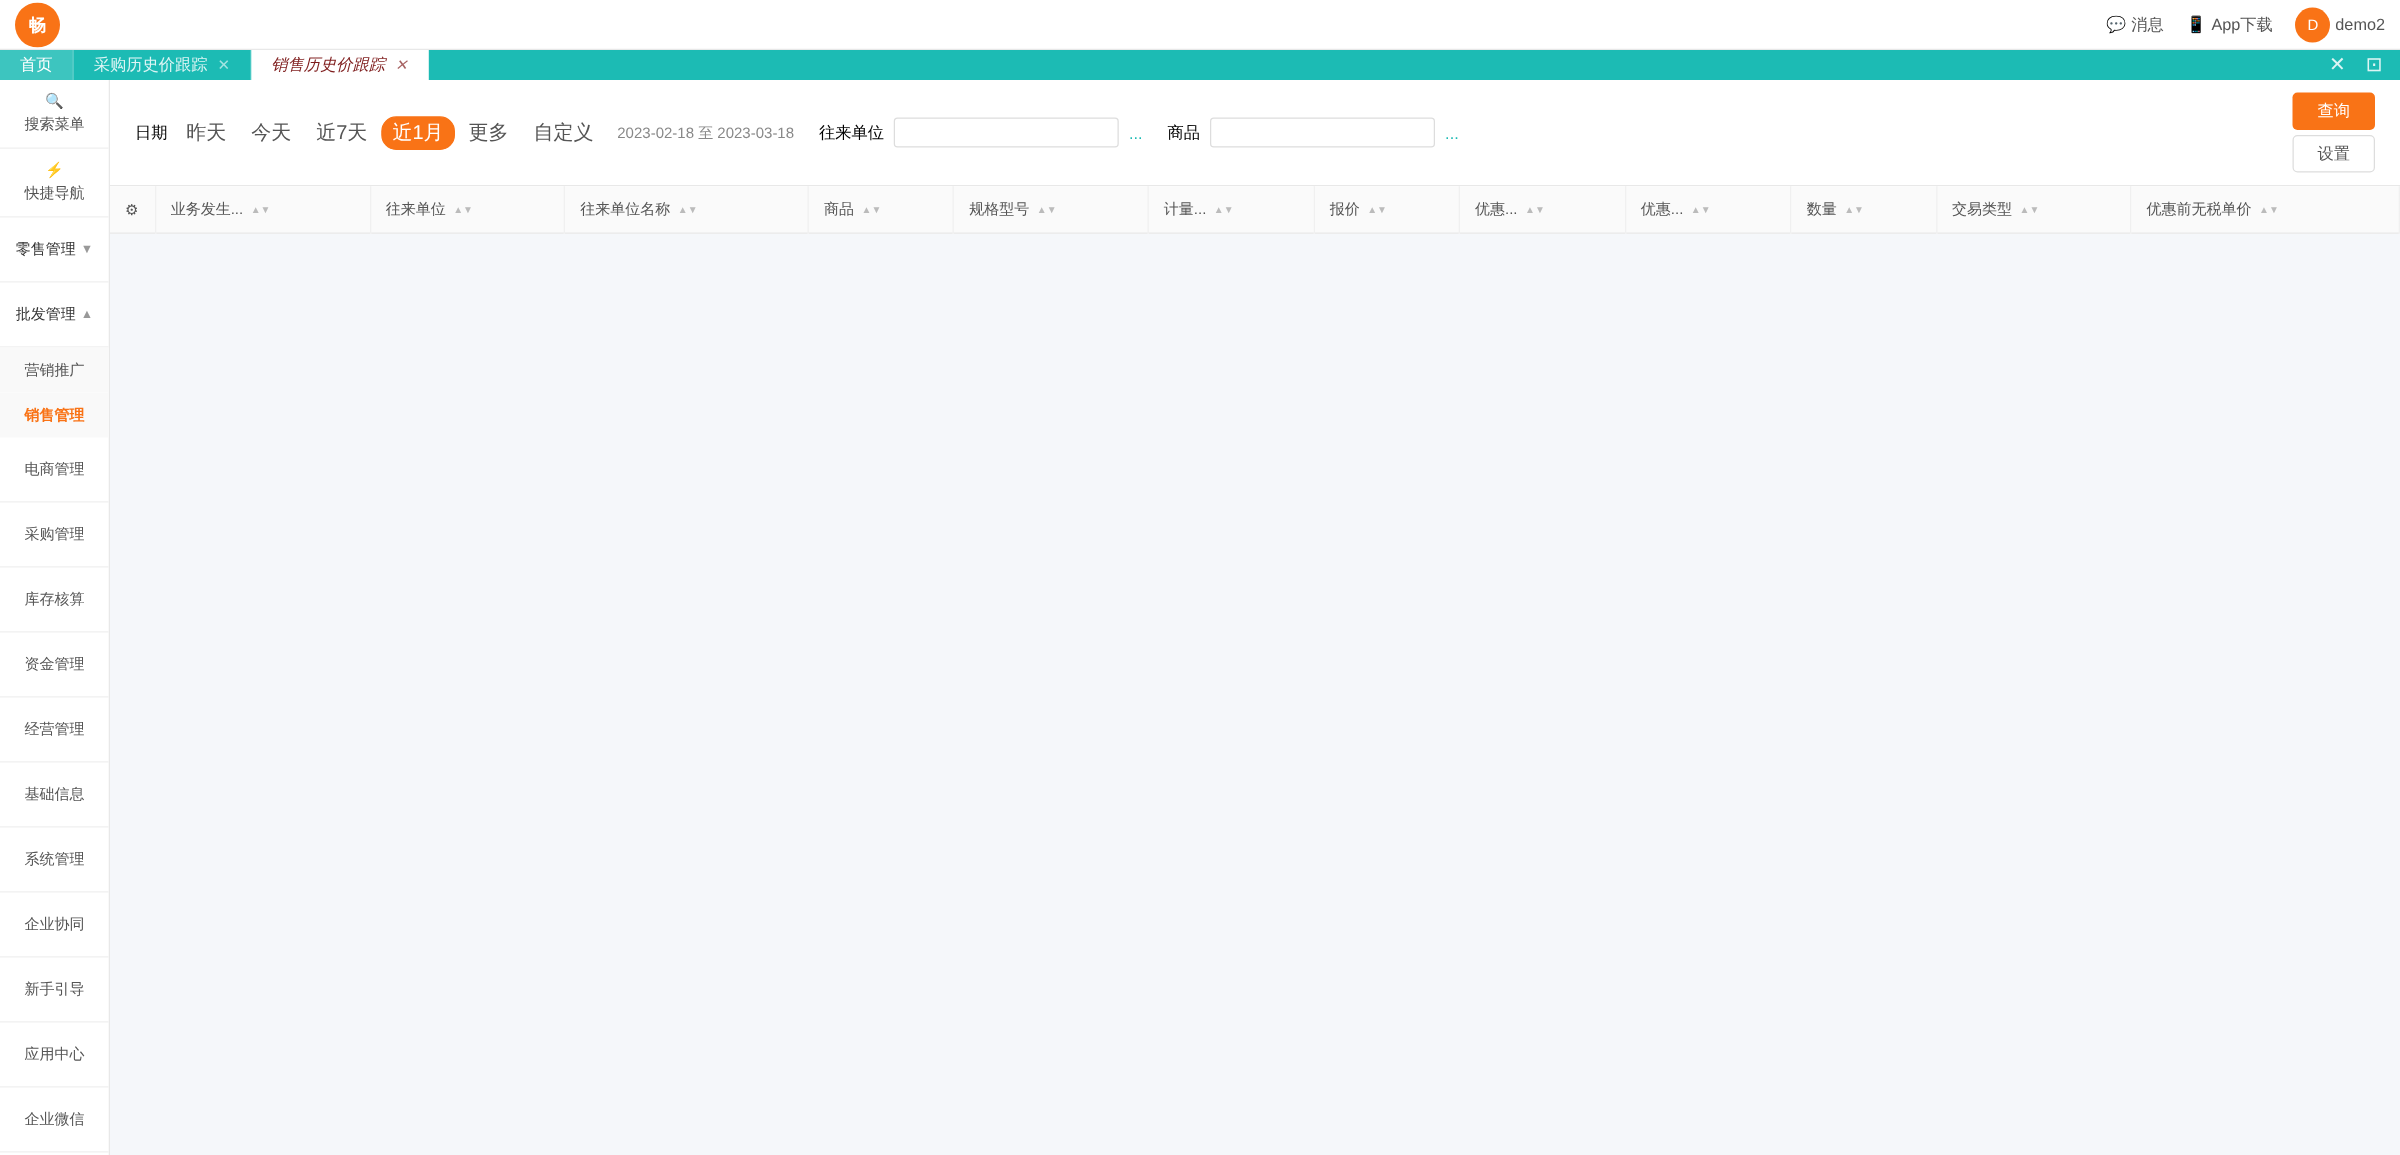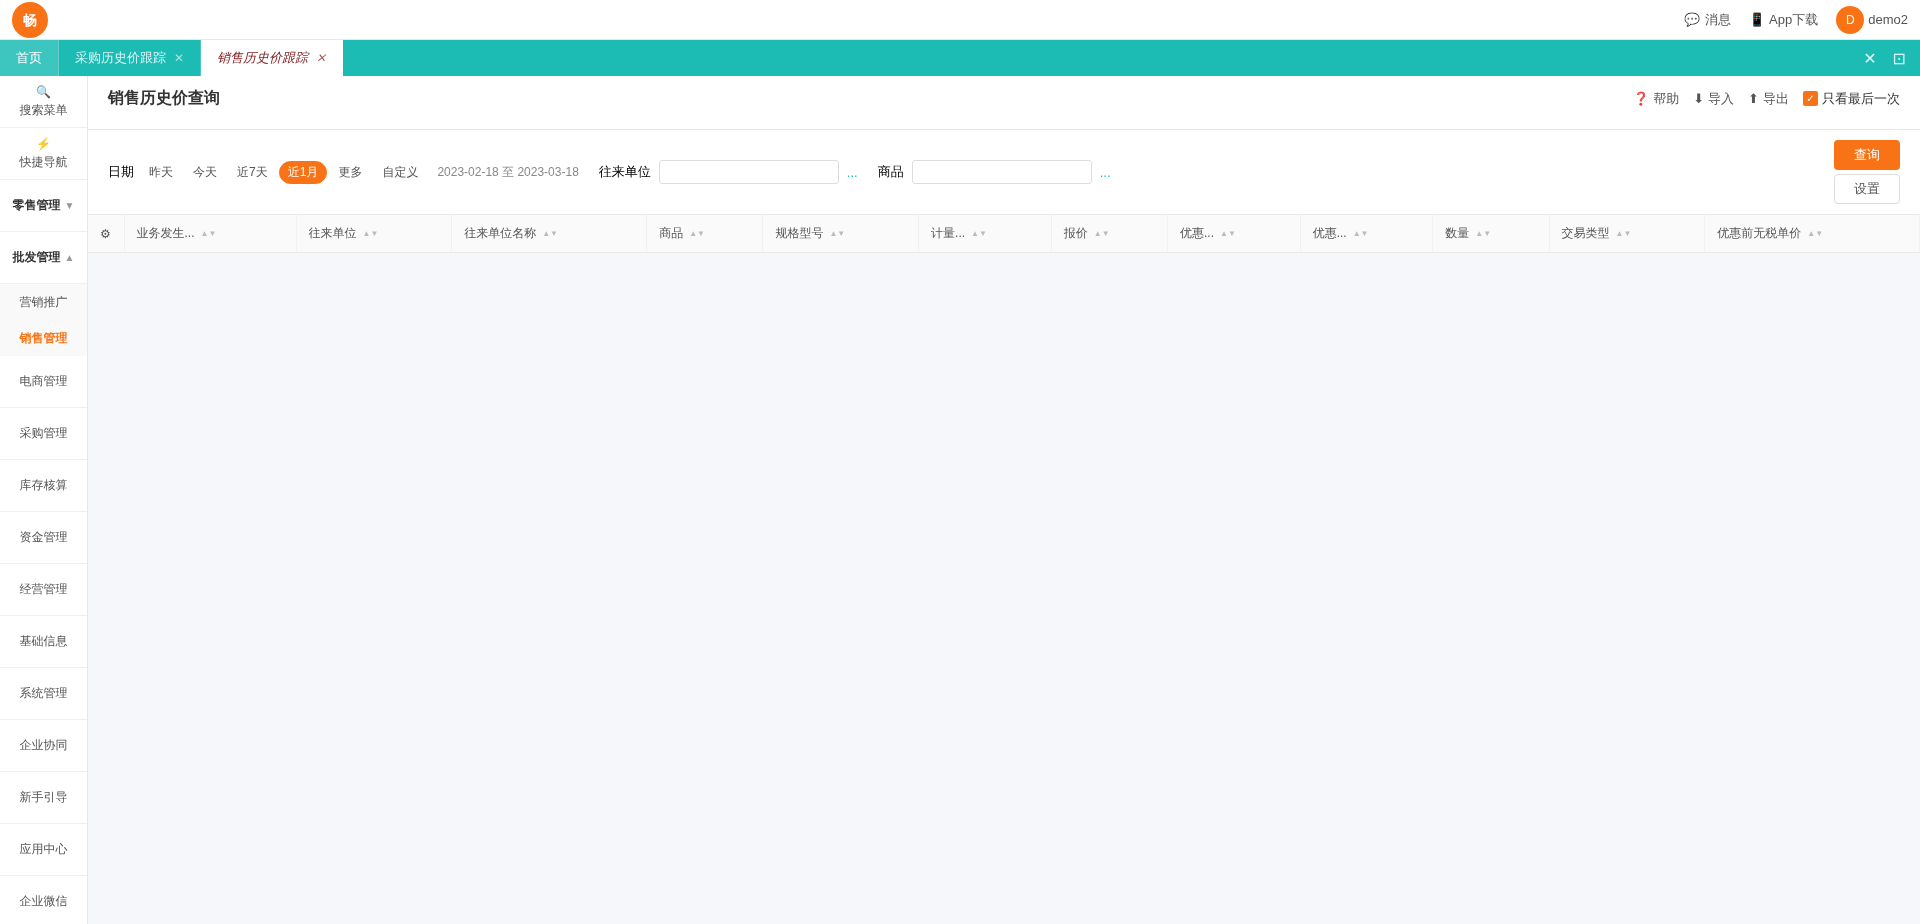--- a/index.html
+++ b/index.html
@@ -60,21 +60,21 @@
       background: #f97316;
       display: flex;
       align-items: center;
       justify-content: center;
       color: white;
       font-size: 12px;
     }
 
     
     .tab-bar {
-      height: 36px;
+      height: 24px;
       background: #1cbbb4;
       display: flex;
       align-items: stretch;
     }
     .tab {
       display: flex;
       align-items: center;
       padding: 0 16px;
       cursor: pointer;
       font-size: 13px;
@@ -142,21 +142,21 @@
       cursor: pointer;
       font-size: 12px;
       color: #555;
       border-bottom: 1px solid #f0f0f0;
       min-height: 52px;
       text-align: center;
       gap: 3px;
     }
     .sidebar-item.section-header {
       color: #333;
-      font-weight: 700;
+      font-weight: 400;
       flex-direction: row;
       justify-content: center;
       gap: 4px;
     }
     .sidebar-expand-icon {
       font-size: 10px;
       color: #999;
     }
     .sidebar-sub-item {
       display: flex;
@@ -266,21 +266,21 @@
       display: flex;
       align-items: center;
       gap: 2px;
     }
 
     .date-btn {
       padding: 2px 8px;
       border: 1px solid transparent;
       border-radius: 3px;
       cursor: pointer;
-      font-size: 12px;
+      font-size: 16px;
       color: #555;
       background: none;
     }
     .date-btn.active {
       background: #f97316;
       color: white;
       border-color: #f97316;
       border-radius: 12px;
     }
 
@@ -505,43 +505,20 @@
     </div>
     <div class="sidebar-item">
       <span>企业微信</span>
     </div>
 
   </div>
 
   <div class="content-area">
     <div class="page-wrapper">
 
-      <div class="page-header">
-        <div class="page-title-row">
-          <h1 class="page-title">销售历史价查询</h1>
-          <div class="page-actions">
-            <div class="page-action-item">
-              <span>❓</span>
-              <span>帮助</span>
-            </div>
-            <div class="page-action-item">
-              <span>⬇</span>
-              <span>导入</span>
-            </div>
-            <div class="page-action-item">
-              <span>⬆</span>
-              <span>导出</span>
-            </div>
-            <div class="checkbox-item">
-              <div class="checkbox-checked">✓</div>
-              <span>只看最后一次</span>
-            </div>
-          </div>
-        </div>
-      </div>
 
       <div class="filter-bar">
         <div class="filter-group">
           <span class="filter-label">日期</span>
           <div class="date-options">
             <button class="date-btn">昨天</button>
             <button class="date-btn">今天</button>
             <button class="date-btn">近7天</button>
             <button class="date-btn active">近1月</button>
             <button class="date-btn">更多</button>

